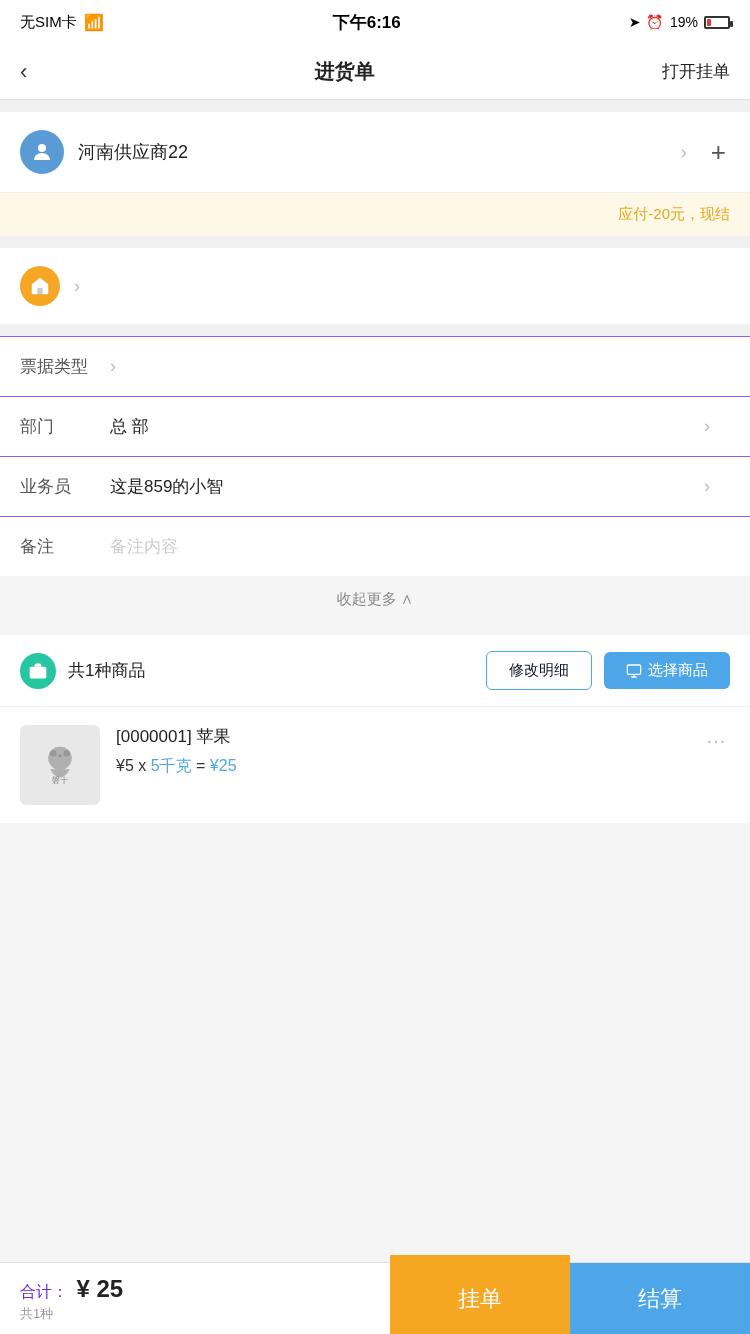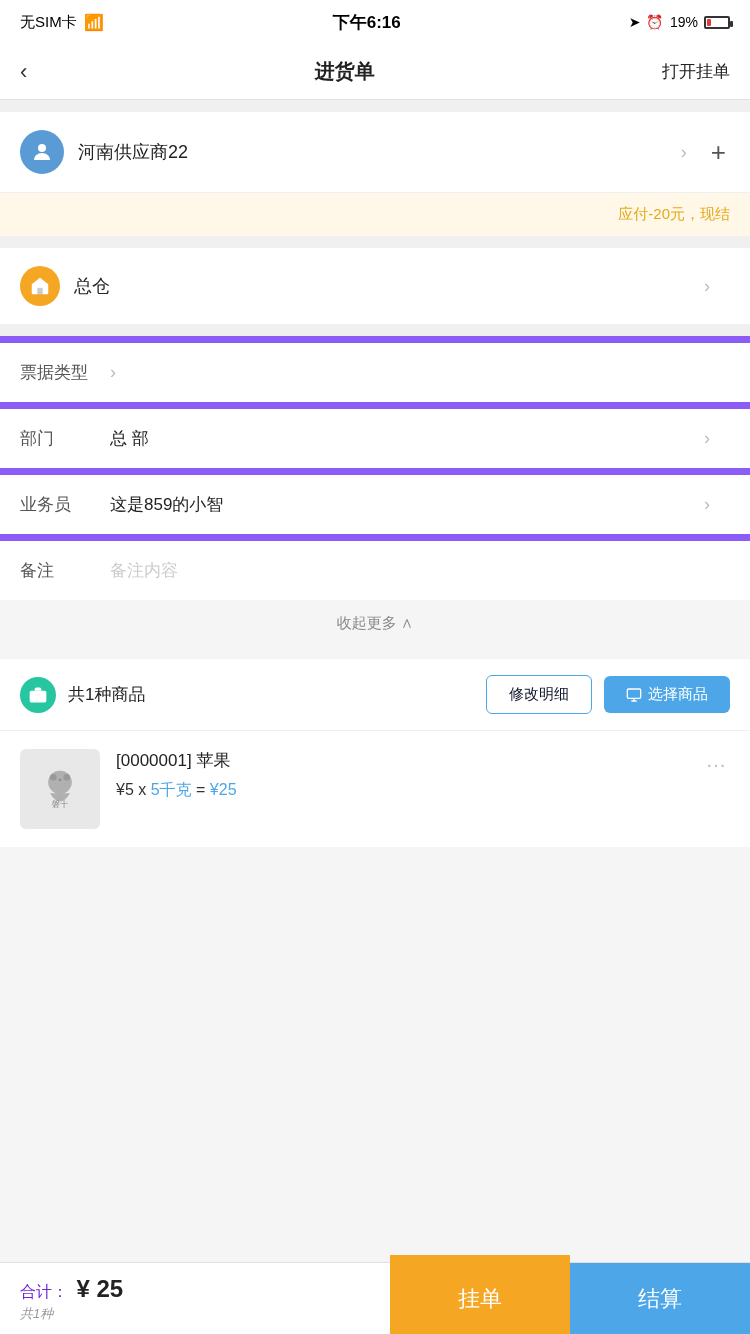--- a/index.html
+++ b/index.html
@@ -150,21 +150,21 @@
       font-size: 18px;
       color: #222;
     }
 
     
     .form-row {
       display: flex;
       align-items: center;
       padding: 18px 20px;
       background: #fff;
-      border-top: 7px solid #8b5cf6;
+      border-top: 1px solid #8b5cf6;
     }
     .form-label {
       font-size: 17px;
       color: #555;
       width: 90px;
       flex-shrink: 0;
     }
     .form-value {
       flex: 1;
       font-size: 17px;
@@ -304,21 +304,20 @@
       font-weight: 600;
       color: #222;
       display: inline;
       margin-left: 4px;
     }
     .total-count {
       font-size: 13px;
       color: #999;
       display: block;
       margin-top: 2px;
-      font-style: italic;
     }
     .btn-hangsingle {
       width: 180px;
       height: 88px;
       background: #f5a623;
       color: #fff;
       font-size: 22px;
       border: none;
       cursor: pointer;
       display: flex;
@@ -389,21 +388,20 @@
 <div class="section-gap"></div>
 
 <div class="card">
   <div class="warehouse-row">
     <div class="warehouse-icon">
       <svg width="22" height="22" viewBox="0 0 24 24" fill="white">
         <path d="M3 10l9-7 9 7v10a1 1 0 01-1 1H4a1 1 0 01-1-1V10z"></path>
         <rect x="9" y="14" width="6" height="7" fill="rgba(0,0,0,0.2)"></rect>
       </svg>
     </div>
-    <span class="warehouse-name">总仓</span>
     <span class="chevron-right">›</span>
   </div>
 </div>
 
 <div class="section-gap"></div>
 
 <div class="card">
   <div class="form-row">
     <span class="form-label">票据类型</span>
     <span class="chevron-right">›</span>

